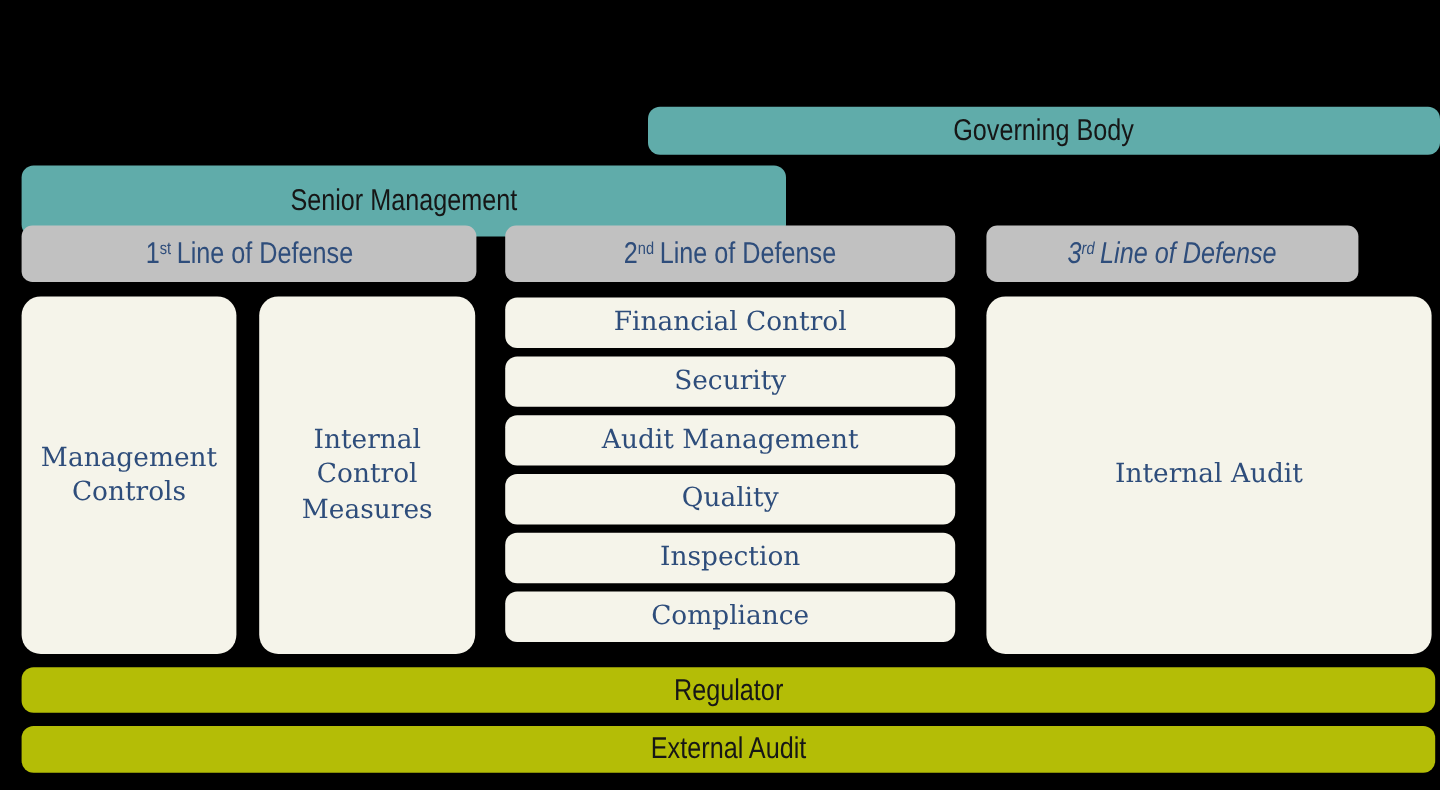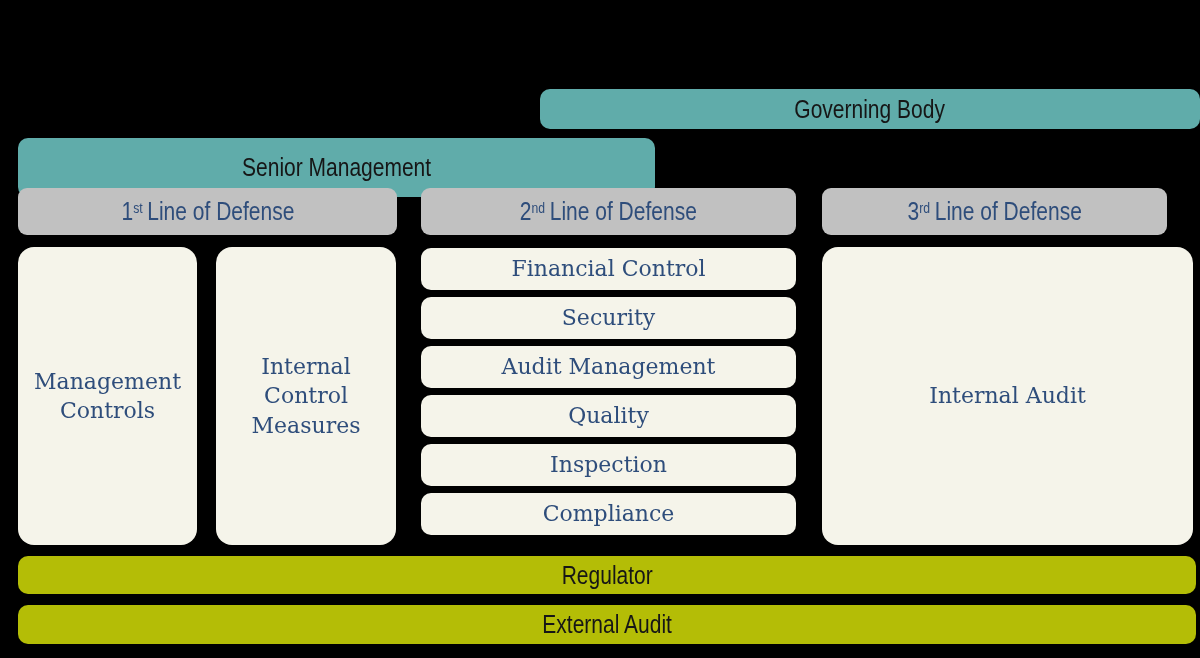--- a/index.html
+++ b/index.html
@@ -60,21 +60,21 @@
   }
 
   
   .gov { left: 540px; top:  89px; width: 660px; height: 40px; }
   .sm  { left:  18px; top: 138px; width: 637px; height: 59px; }
 
   
   .hdr      { top: 188px; height: 47px; }
   .hdr.c1   { left:  18px; width: 379px; }
   .hdr.c2   { left: 421px; width: 375px; }
-  .hdr.c3   { left: 822px; width: 345px; }
+  .hdr.c3   { left: 822px; width: 310px; font-style: italic; }
 
   
   .bigbox { top: 247px; height: 298px; border-radius: 16px; }
   .mc  { left:  18px; width: 179px; padding: 0 18px; }
   .icm { left: 216px; width: 180px; padding: 0 30px; }
   .ia  { left: 822px; width: 371px; }
   .ia .serif { font-size: 22px; }
 
   
   .mid { left: 421px; width: 375px; height: 42px; border-radius: 10px; }

